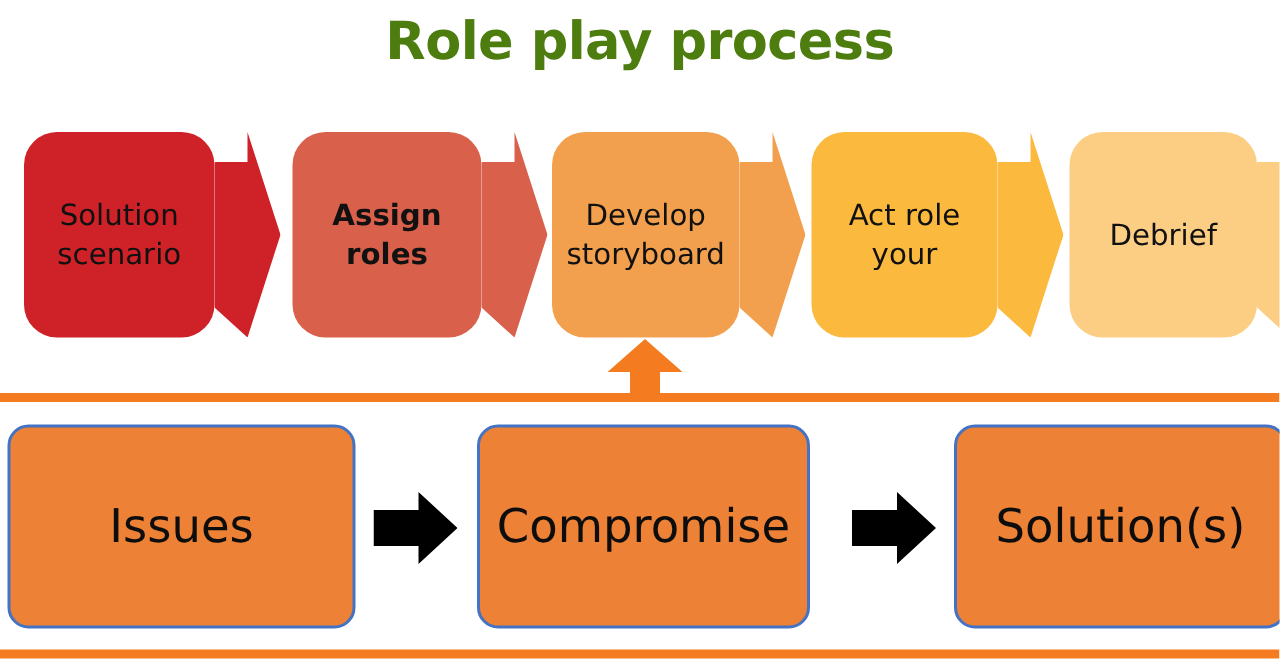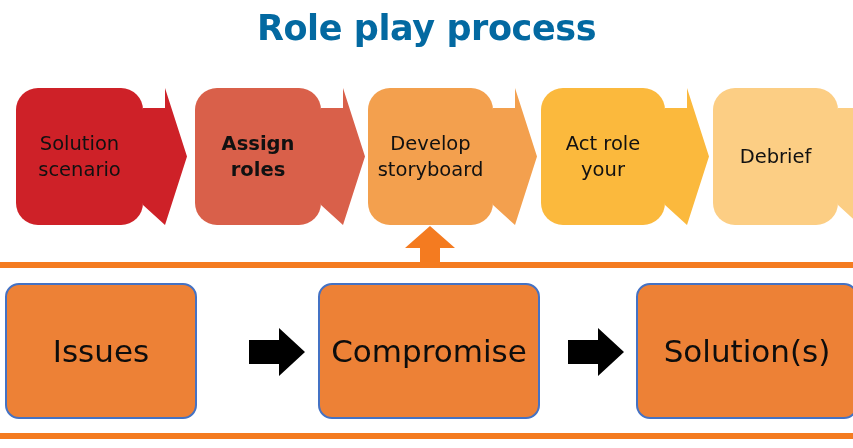--- a/index.html
+++ b/index.html
@@ -31,21 +31,21 @@
   #title {
     position: absolute;
     left: 0;
     top: 8px;
     width: 853px;
     text-align: center;
     font-family: "DejaVu Sans", sans-serif;
     font-weight: bold;
     font-size: 35px;
     letter-spacing: -0.4px;
-    color: #0369a1;
+    color: #4d7c0f;
     white-space: nowrap;
   }
 
   
   #process-row {
     position: absolute;
     left: 0;
     top: 0;
     width: 853px;
     height: 262px;
@@ -223,21 +223,21 @@
     <svg viewBox="0 0 50 42" preserveAspectRatio="none">
       <polygon points="25,0 50,22 35,22 35,42 15,42 15,22 0,22" fill="#F47B20"></polygon>
     </svg>
   </div>
 
   <div class="divider" id="divider-top" style="background: rgb(244, 123, 32); top: 262px;"></div>
   <div class="divider" id="divider-bottom" style="background: rgb(244, 123, 32); top: 433px;"></div>
 
   <div id="outcome-row">
 
-    <div class="outcome-box" style="left: 5px; width: 192px; background: rgb(237, 129, 54); border-color: rgb(68, 114, 196);">
+    <div class="outcome-box" style="left: 5px; width: 232px; background: rgb(237, 129, 54); border-color: rgb(68, 114, 196);">
       <span>Issues</span>
     </div>
     <div class="outcome-arrow" style="left: 249px;">
       <svg viewBox="0 0 56 48" preserveAspectRatio="none">
         <polygon points="0,12 30,12 30,0 56,24 30,48 30,36 0,36" fill="#000000"></polygon>
       </svg>
     </div>
 
     <div class="outcome-box" style="left: 318px; width: 222px; background: rgb(237, 129, 54); border-color: rgb(68, 114, 196);">
       <span>Compromise</span>

